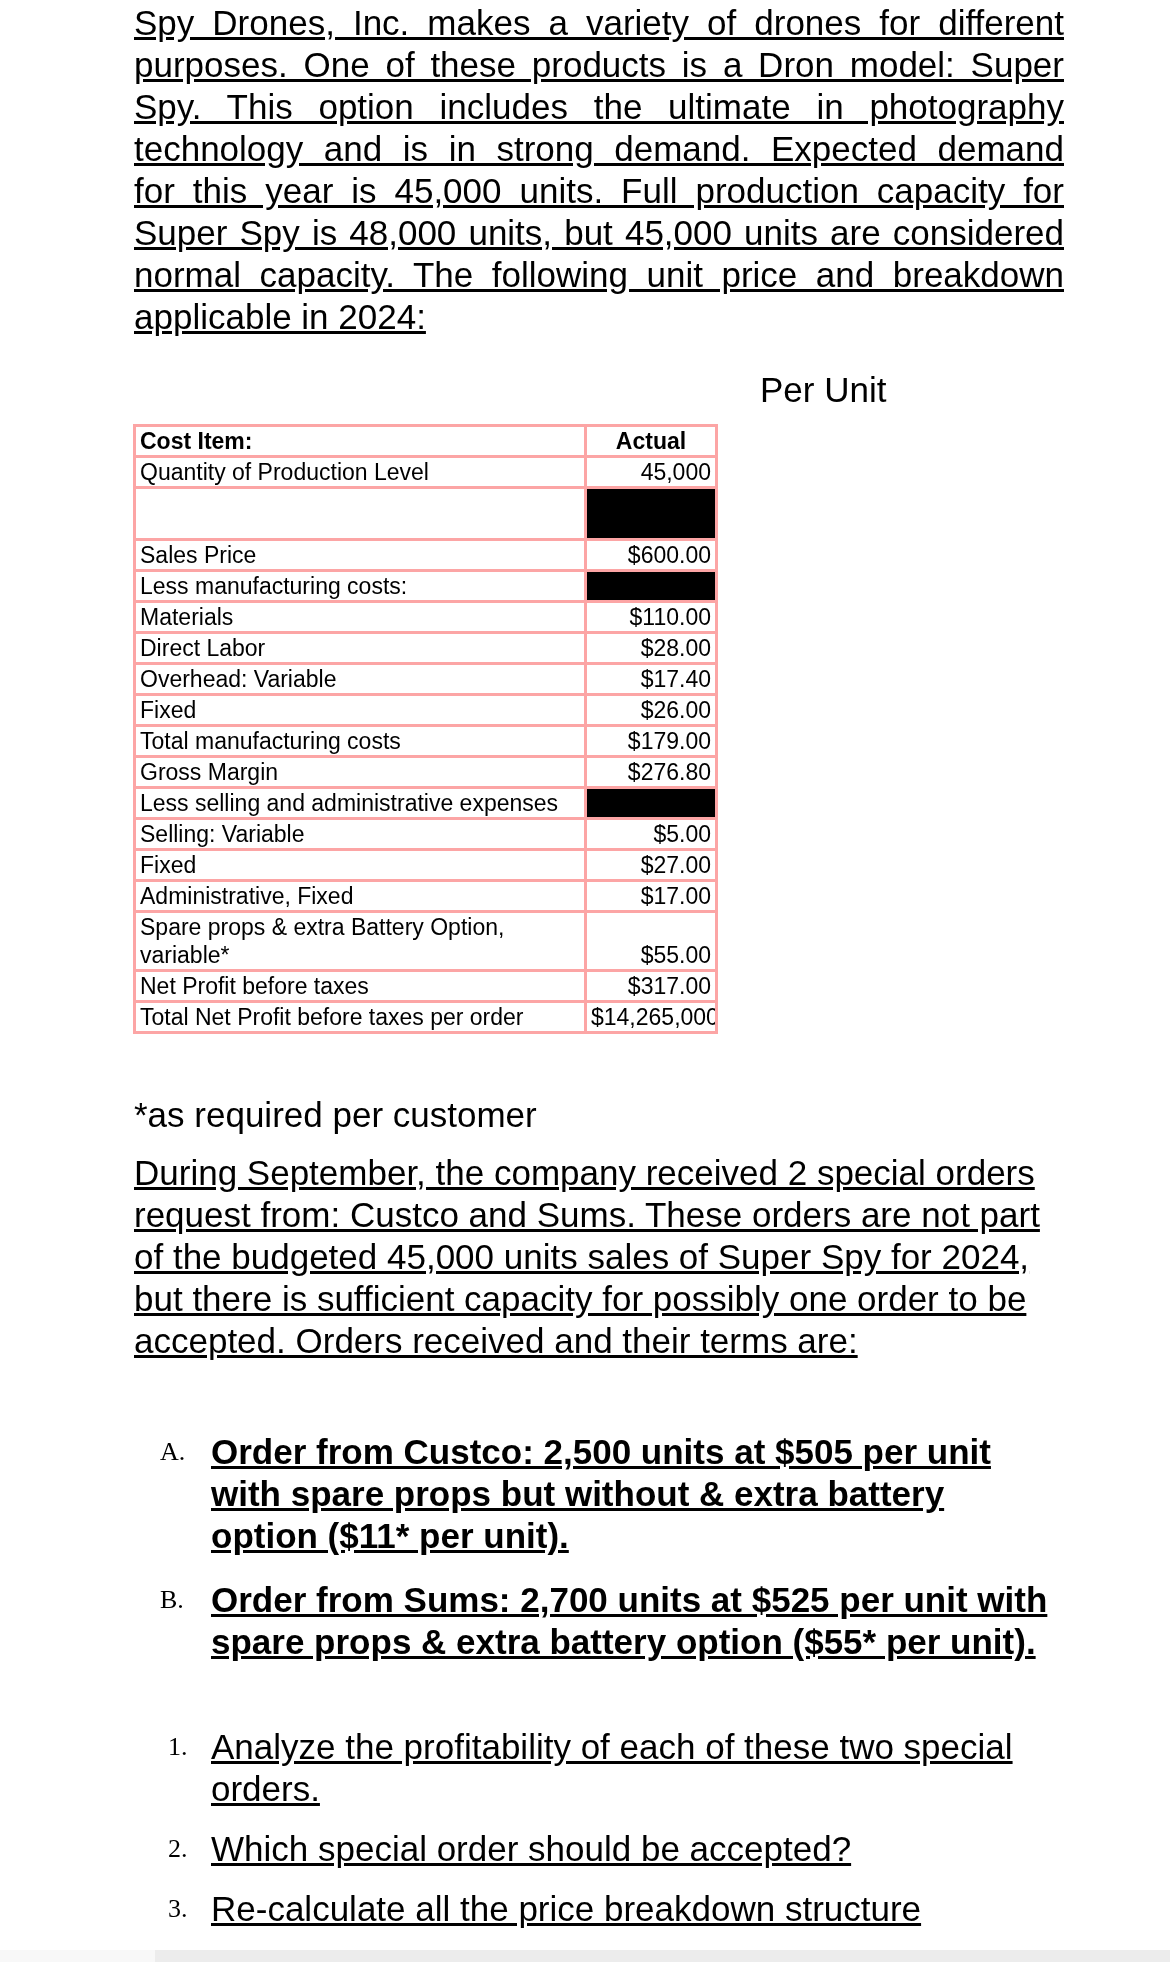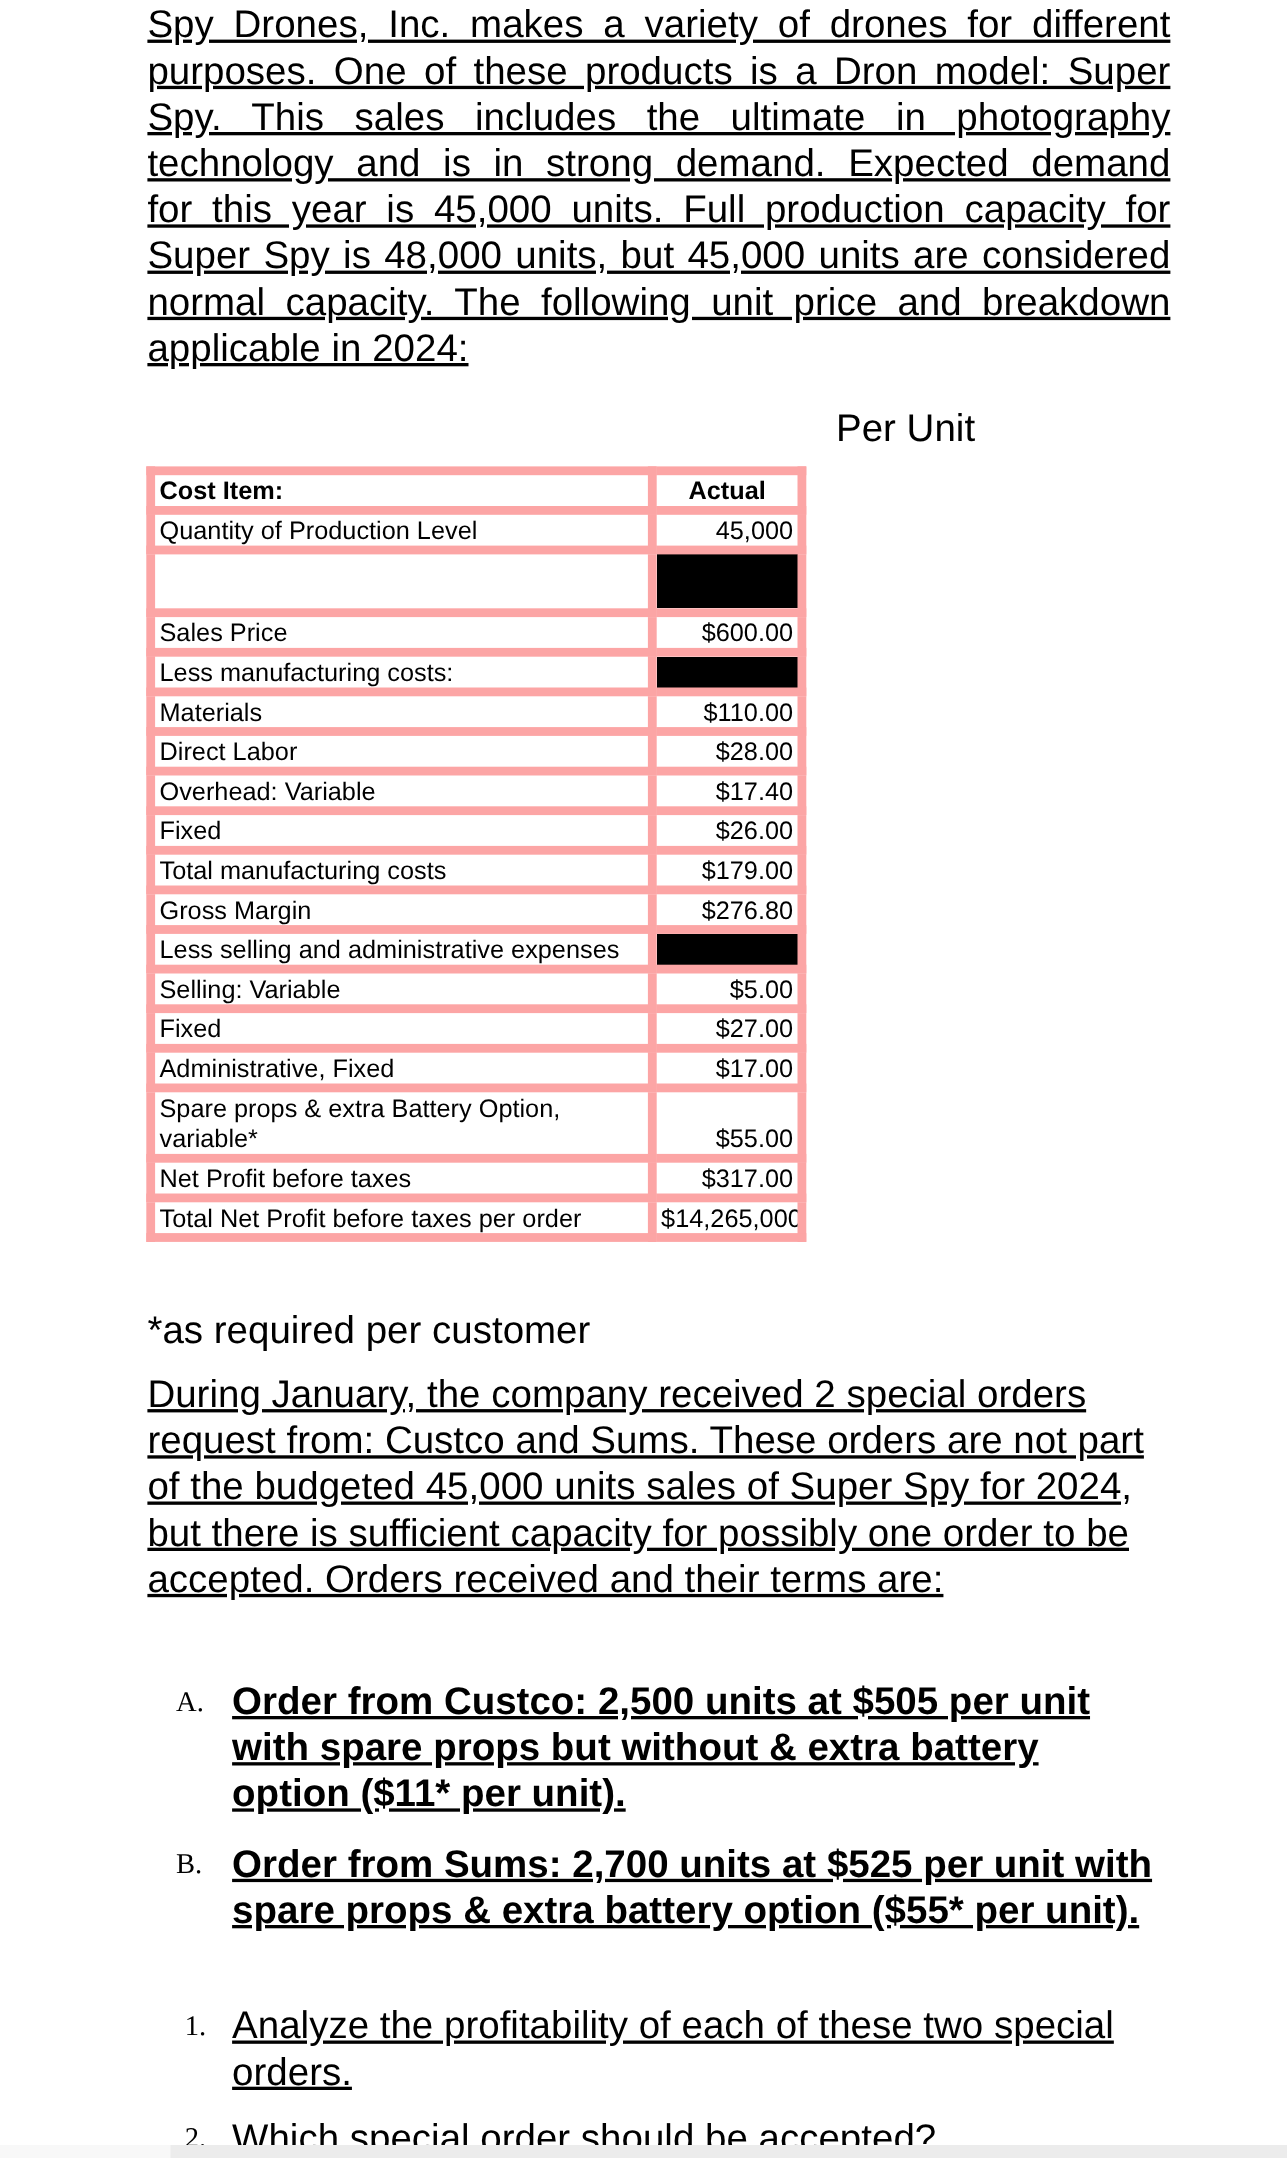--- a/index.html
+++ b/index.html
@@ -18,21 +18,21 @@
   .p1 .tline:last-child { text-align-last:left; }
 
   .per-unit { margin-top:31px; padding-left:626px; }
 
   
   table.cost {
     border-collapse:collapse; table-layout:fixed;
     margin:13px 0 0 -1px; width:583px;
     font-size:23px; line-height:28px;
   }
-  table.cost td { border:8px solid #fca5a5; padding:0 4px; overflow:hidden; }
+  table.cost td { border:3px solid #fca5a5; padding:0 4px; overflow:hidden; }
   td.lab { width:440px; white-space:pre-line; text-align:left; }
   td.val { width:120px; text-align:right; }
   tr.header td { font-weight:bold; }
   tr.header td.val { text-align:center; }
   tr.blank td { height:49px; }
   td.black { background:#000000; }
   td.indent1 { padding-left:88px; }
   td.indent2 { padding-left:66px; }
   tr.twoline td.val { vertical-align:bottom; }
 
@@ -66,21 +66,21 @@
   }
 </style>
 </head>
 <body>
 
 <div class="content">
 
   <div class="p1">
       <div class="tline">Spy Drones, Inc. makes a variety of drones for different</div>
       <div class="tline">purposes. One of these products is a Dron model: Super</div>
-      <div class="tline">Spy. This sales includes the ultimate in photography</div>
+      <div class="tline">Spy. This option includes the ultimate in photography</div>
       <div class="tline">technology and is in strong demand.  Expected demand</div>
       <div class="tline">for this year is 45,000 units. Full production capacity for</div>
       <div class="tline">Super Spy is 48,000 units, but 45,000 units are considered</div>
       <div class="tline">normal capacity. The following unit price and breakdown</div>
       <div class="tline">applicable in 2024:</div>
     </div>
 
   <div class="per-unit">Per Unit</div>
 
   <table class="cost">
@@ -157,21 +157,21 @@
         <tr>
           <td class="lab">Total Net Profit before taxes per order</td>
           <td class="val">$14,265,000</td>
         </tr>
       </tbody>
   </table>
 
   <div class="footnote">*as required per customer</div>
 
   <div class="p2">
-      <div class="tline">During January, the company received 2 special orders</div>
+      <div class="tline">During September, the company received 2 special orders</div>
       <div class="tline">request from: Custco and Sums. These orders are not part</div>
       <div class="tline">of the budgeted 45,000 units sales of Super Spy for 2024,</div>
       <div class="tline">but there is sufficient capacity for possibly one order to be</div>
       <div class="tline">accepted. Orders received and their terms are:</div>
     </div>
 
   <div class="list-ab" id="orders-list">
       <div class="li">
         <span class="marker">A.</span>
         <div class="tline">Order from Custco: 2,500 units at $505 per unit</div>

